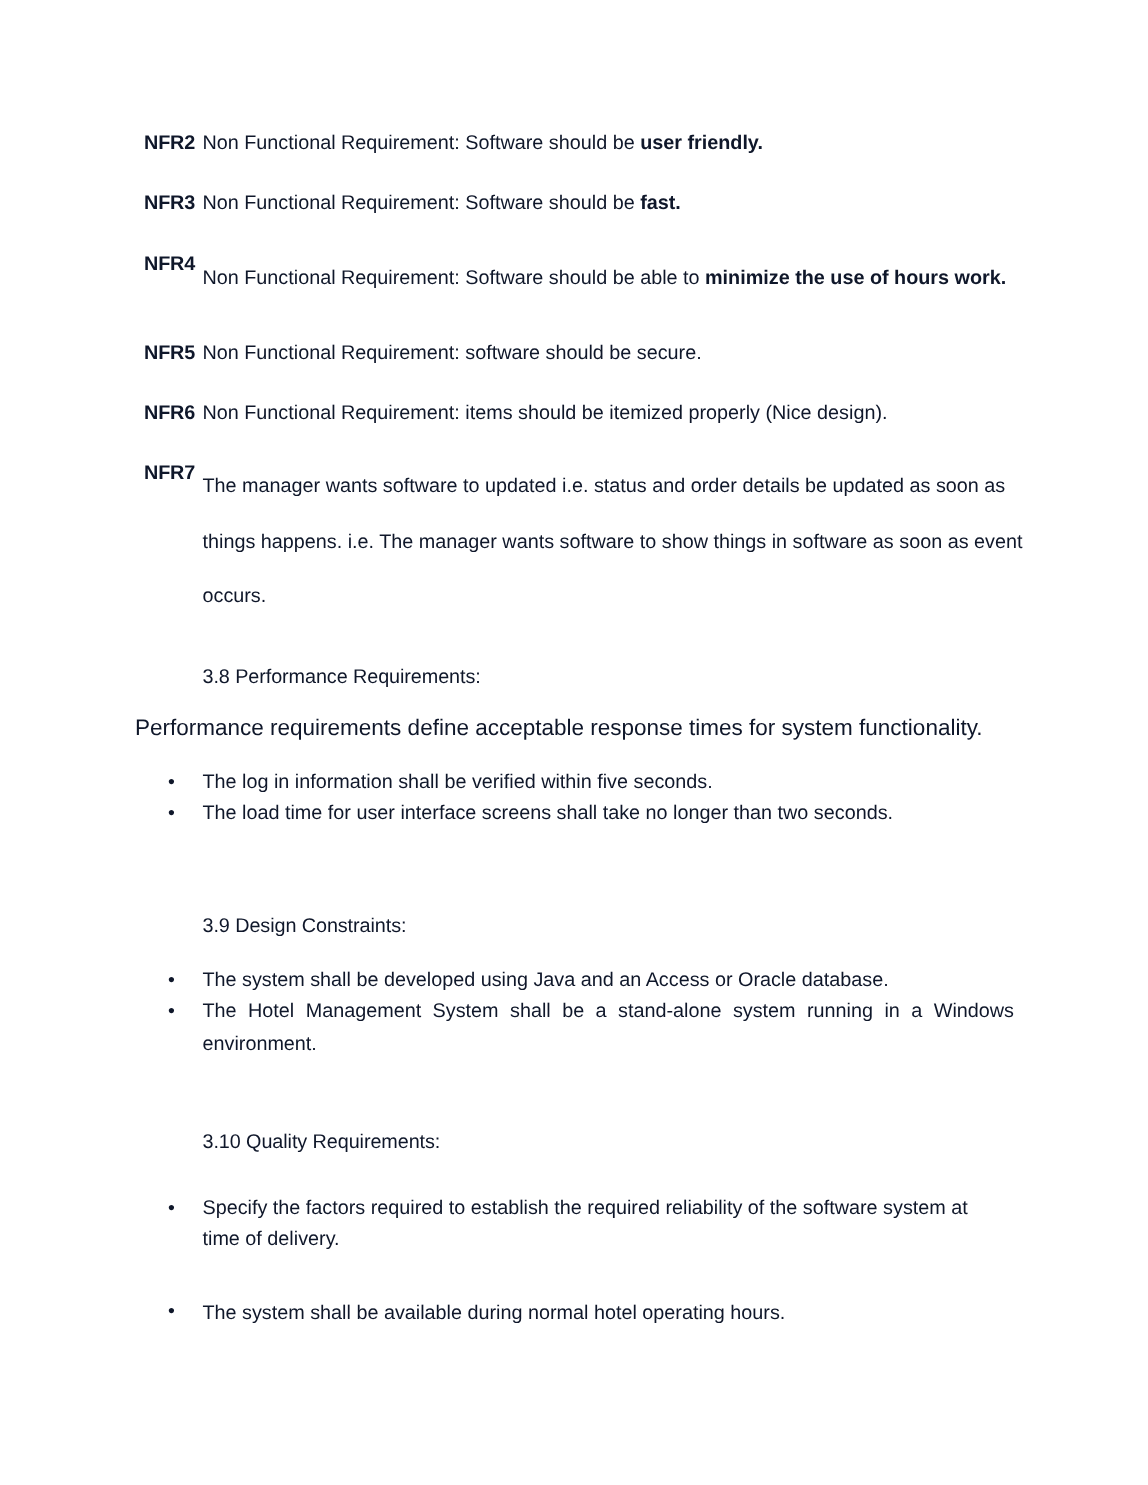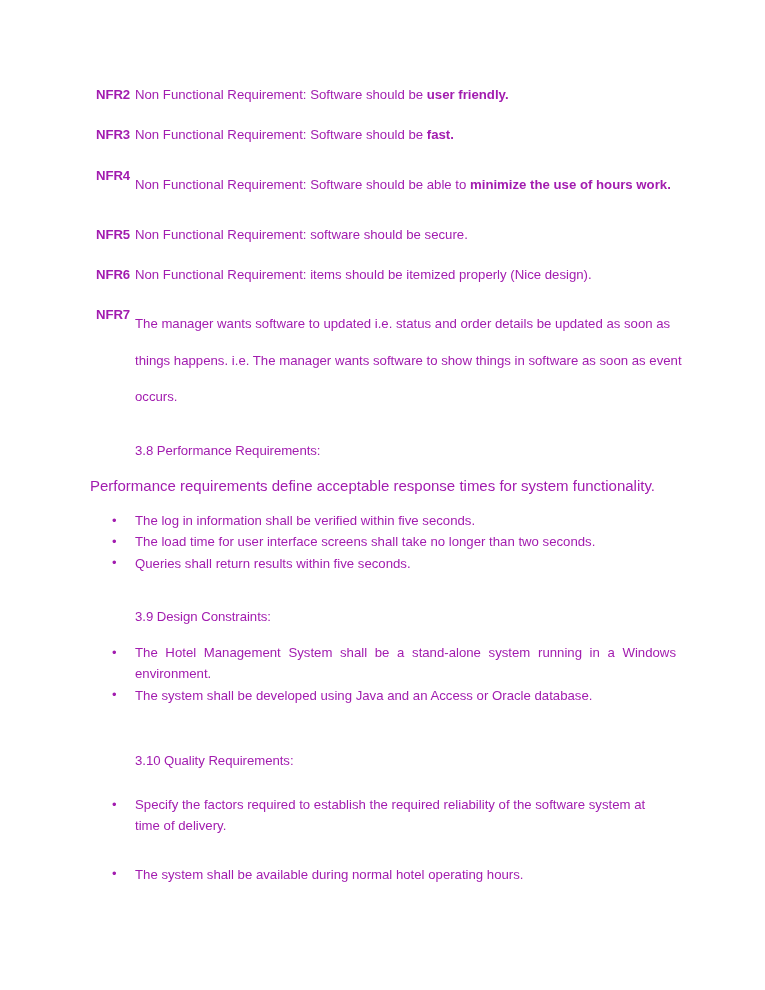--- a/index.html
+++ b/index.html
@@ -8,21 +8,21 @@
     padding: 0;
     background: #ffffff;
   }
   .page {
     position: relative;
     width: 765px;
     height: 990px;
     background: #ffffff;
     overflow: hidden;
     font-family: "Liberation Sans", sans-serif;
-    color: #a21caf;
+    color: #0f172a;
     -webkit-font-smoothing: antialiased;
   }
 
   
   .nfr-list {
     position: absolute;
     left: 96px;
     top: 86px;
     width: 590px;
   }
@@ -138,27 +138,26 @@
       <span class="nfr-text">The manager wants software to updated i.e. status and order details be updated as soon as things happens. i.e. The manager wants software to show things in software as soon as event occurs.</span>
     </div>
 
   </div>
 
   <div class="section-heading" id="perf-heading">3.8 Performance Requirements:</div>
   <div class="body-para" id="perf-para">Performance requirements define acceptable response times for system functionality.</div>
   <ul class="bullets" id="perf-bullets">
     <li>The log in information shall be verified within five seconds.</li>
     <li>The load time for user interface screens shall take no longer than two seconds.</li>
-    <li>Queries shall return results within five seconds.</li>
   </ul>
 
   <div class="section-heading" id="design-heading">3.9 Design Constraints:</div>
   <ul class="bullets justify" id="design-bullets">
+    <li>The system shall be developed using Java and an Access or Oracle database.</li>
     <li>The Hotel Management System shall be a stand-alone system running in a Windows environment.</li>
-    <li>The system shall be developed using Java and an Access or Oracle database.</li>
   </ul>
 
   <div class="section-heading" id="quality-heading">3.10 Quality Requirements:</div>
   <ul class="bullets spaced" id="quality-bullets">
     <li>Specify the factors required to establish the required reliability of the software system at time of delivery.</li>
     <li>The system shall be available during normal hotel operating hours.</li>
   </ul>
 
 </div>
 

